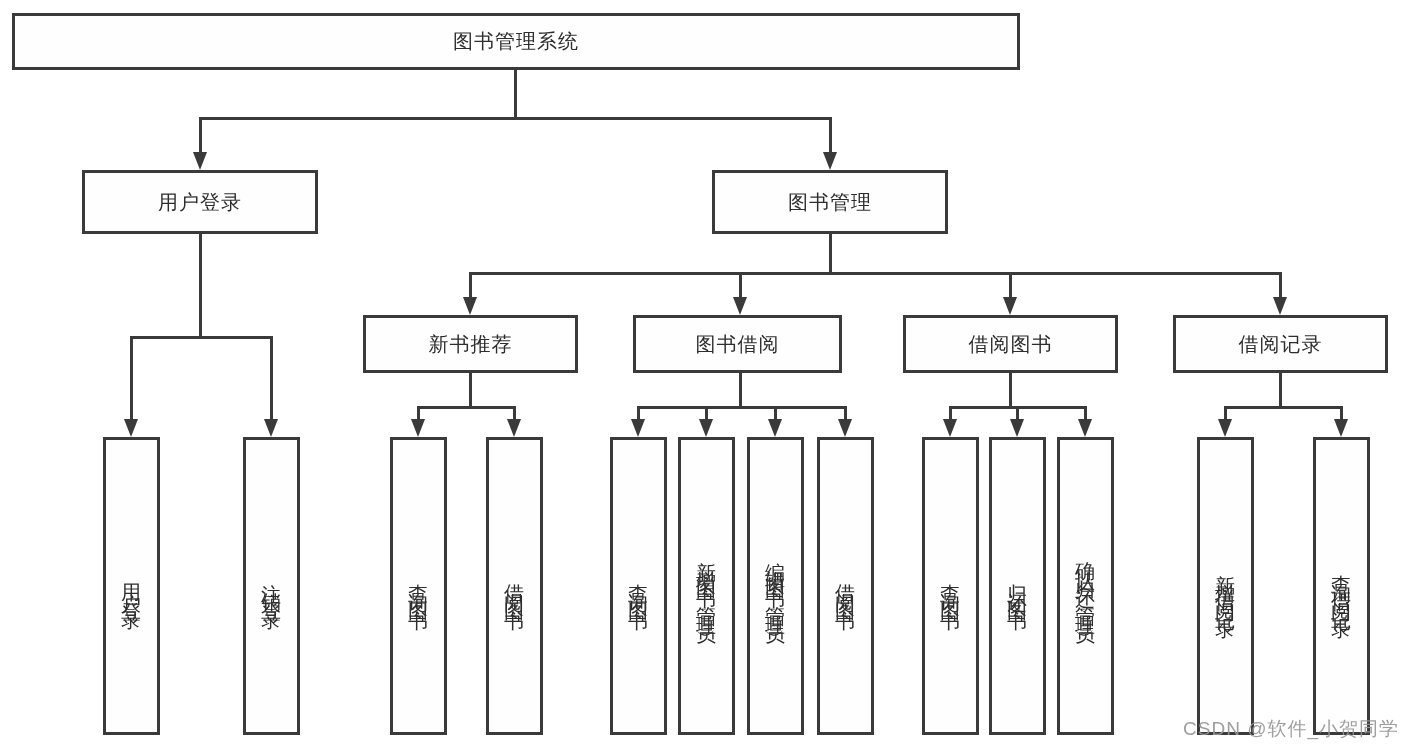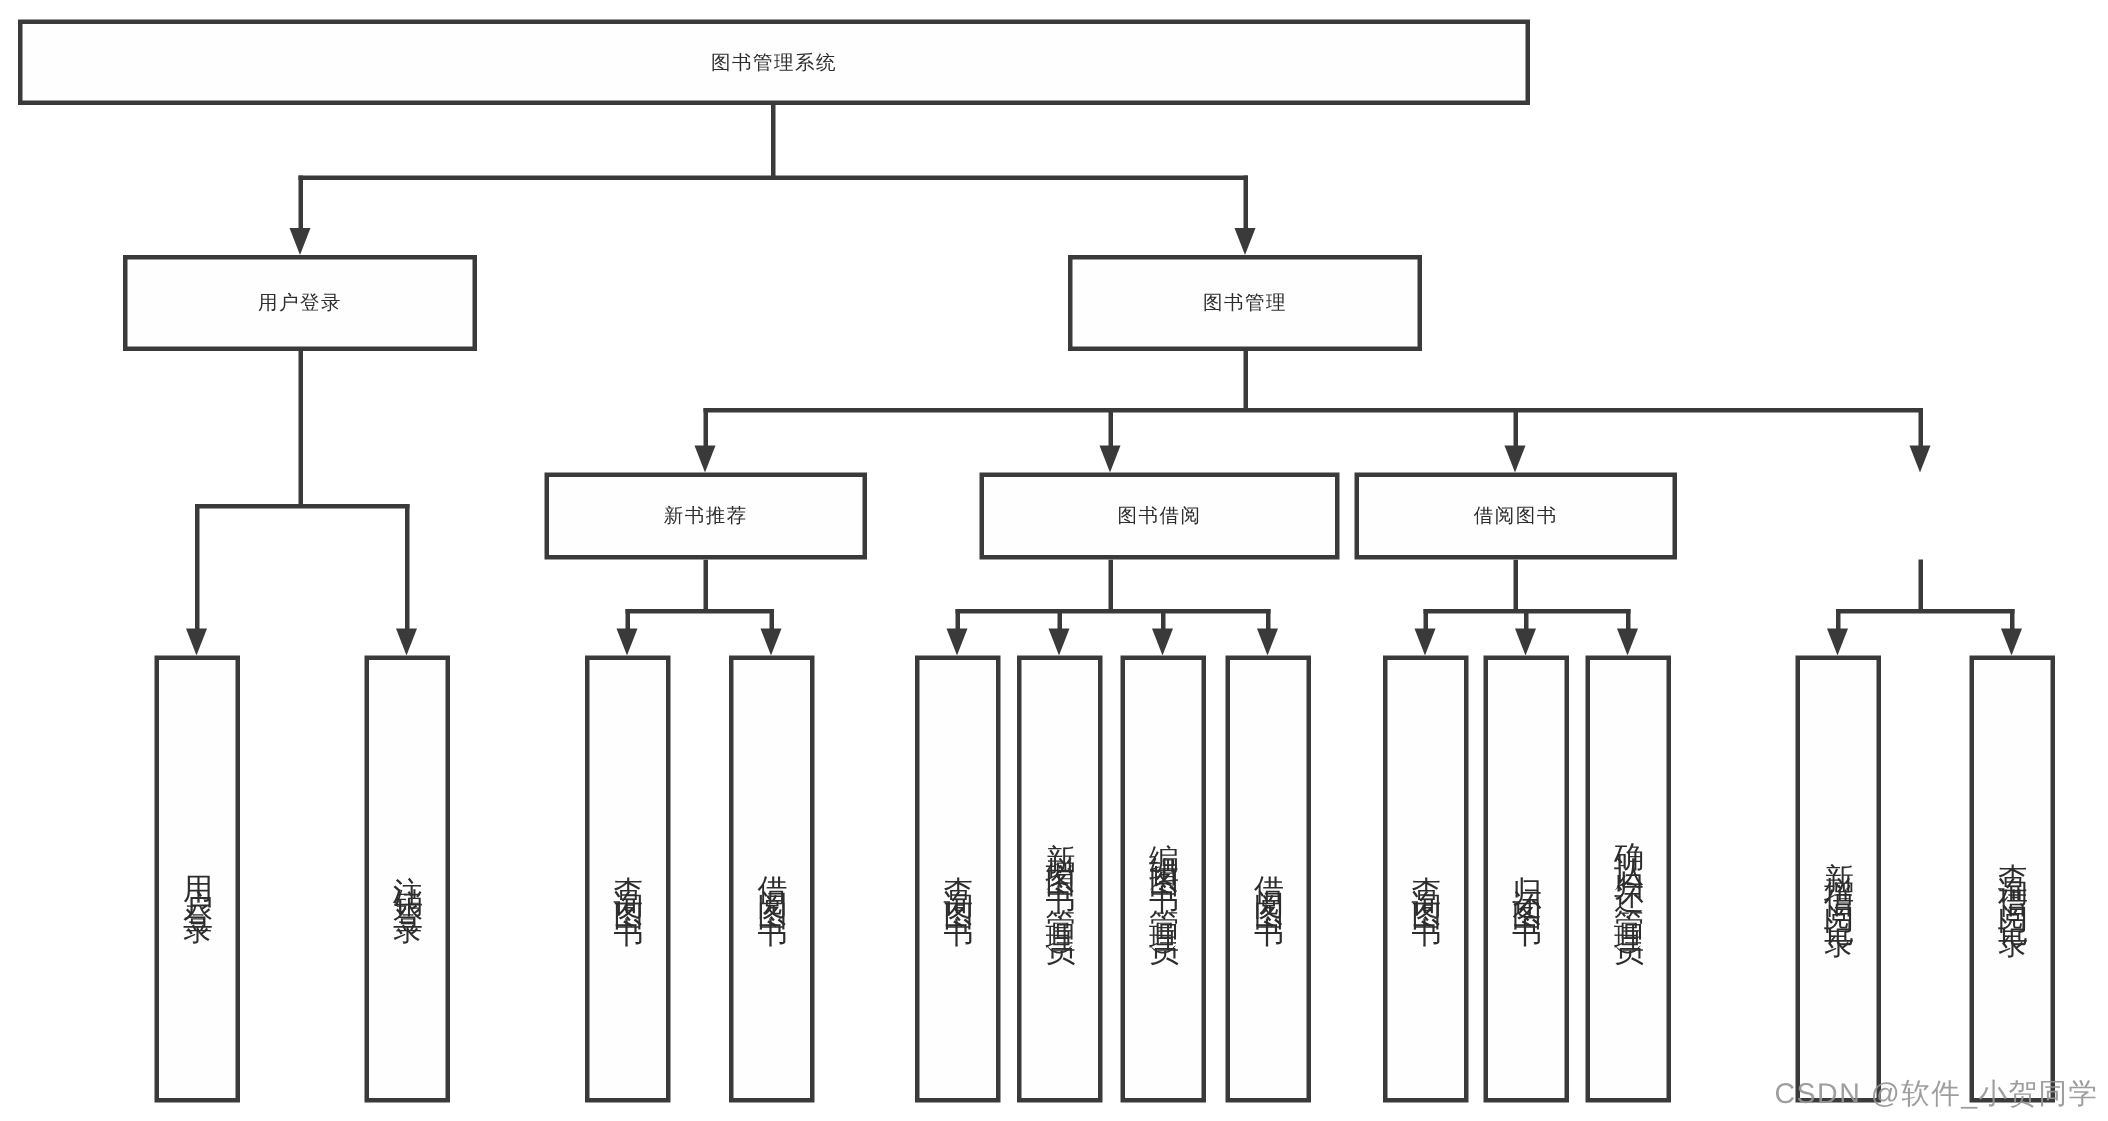--- a/index.html
+++ b/index.html
@@ -17,21 +17,21 @@
     overflow:hidden;
   }
   .node{
     position:absolute;
     background:#fefefe;
     border:3px solid var(--line);
     display:flex;align-items:center;justify-content:center;
     color:var(--text);
   }
   .lbl{
-    font-size:13px;
+    font-size:20px;
     letter-spacing:1px;
     white-space:nowrap;
   }
   .leaf{
     top:437px;width:57px;height:298px;
   }
   .vtext{
     writing-mode:vertical-rl;
     text-orientation:mixed;
     font-size:20px;
@@ -129,25 +129,28 @@
   <div class="node" style="left:82px;top:170px;width:236px;height:64px">
     <span class="lbl">用户登录</span>
   </div>
   <div class="node" style="left:363px;top:315px;width:215px;height:58px">
     <span class="lbl">新书推荐</span>
   </div>
 
   <div class="node" style="left:712px;top:170px;width:236px;height:64px">
     <span class="lbl">图书管理</span>
   </div>
-  <div class="node" style="left:653px;top:315px;width:240px;height:58px">
+  <div class="node" style="left:633px;top:315px;width:209px;height:58px">
     <span class="lbl">图书借阅</span>
   </div>
   <div class="node" style="left:903px;top:315px;width:215px;height:58px">
     <span class="lbl">借阅图书</span>
+  </div>
+  <div class="node" style="left:1173px;top:315px;width:215px;height:58px">
+    <span class="lbl">借阅记录</span>
   </div>
 
   <div class="node leaf" style="left:103px">
     <span class="vtext">用户登录</span>
   </div>
   <div class="node leaf" style="left:243px">
     <span class="vtext">注销登录</span>
   </div>
 
   <div class="node leaf" style="left:390px">

